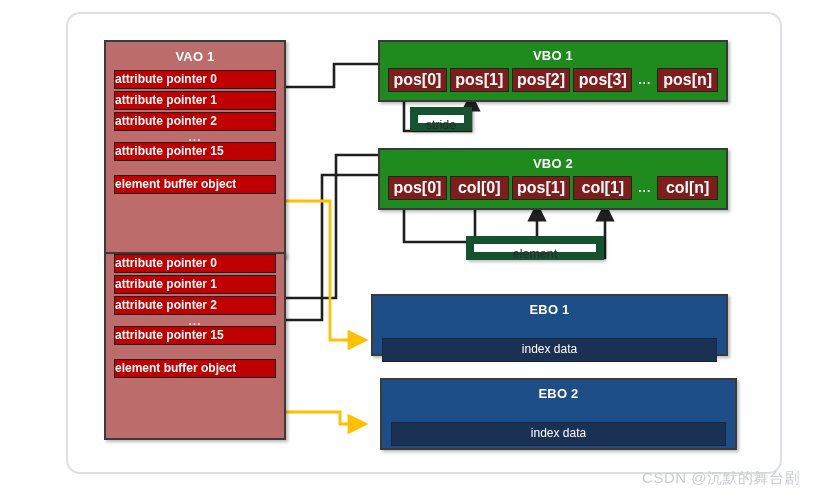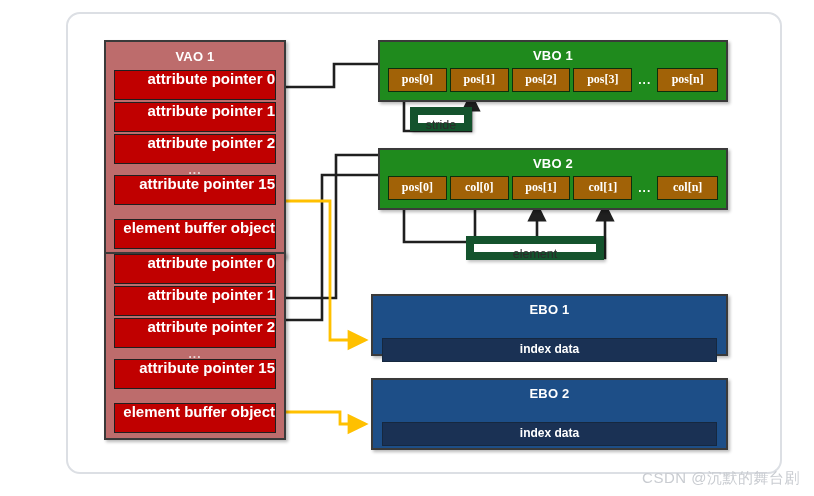--- a/index.html
+++ b/index.html
@@ -53,27 +53,27 @@
   }
 
   
   .vao { background: #bd6c6c; }
   .vao .blk-title { padding-top: 8px; padding-bottom: 7px; }
   .attr-list {
     padding: 0 8px;
   }
   .attr {
     box-sizing: border-box;
-    height: 30px;
+    height: 19px;
     background: #c00000;
     border: 1.5px solid #1f1f1f;
     color: #ffffff;
-    font-size: 15px;
-    font-weight: bold;
-    text-align: right;
+    font-size: 12px;
+    font-weight: bold;
+    text-align: left;
     line-height: 16px;
     margin-bottom: 2px;
     white-space: nowrap;
   }
   .attr-dots {
     color: #e9d4d4;
     font-size: 12px;
     font-weight: bold;
     text-align: center;
     line-height: 8px;
@@ -86,30 +86,29 @@
   .vbo { background: #1f8a1d; }
   .vbo .blk-title { padding-top: 7px; padding-bottom: 6px; }
   .cells {
     display: flex;
     align-items: center;
     padding: 0 8px 7px 8px;
     gap: 3px;
   }
   .cell {
     box-sizing: border-box;
-    background: #a16207;
+    background: #7f1d1d;
     border: 1.5px solid #0d2f0c;
     color: #ffffff;
-    font-size: 12px;
+    font-size: 16px;
     font-weight: bold;
     text-align: center;
     line-height: 21px;
     height: 24px;
     white-space: nowrap;
-    font-family: Liberation Serif, serif;
   }
   .cell-dots {
     color: #ffffff;
     font-size: 12px;
     font-weight: bold;
     line-height: 24px;
     padding: 0 3px;
     letter-spacing: 1px;
   }
 
@@ -117,21 +116,21 @@
   .ebo { background: #1d4e87; }
   .ebo .blk-title { padding-top: 7px; padding-bottom: 22px; }
   .ebo-data {
     box-sizing: border-box;
     margin: 0 9px 8px 9px;
     height: 24px;
     background: #1a3154;
     border: 1.5px solid #16283f;
     color: #ffffff;
     font-size: 12px;
-    font-weight: bold;
+    font-weight: normal;
     text-align: center;
     line-height: 21px;
   }
 
   
   .stride-lbl {
     position: absolute;
     box-sizing: border-box;
     background: #ffffff;
     border: 8px solid #14532d;
@@ -254,20 +253,20 @@
     </div>
   </div>
 
   <div class="stride-lbl" style="left:466px; top:236px; width:138px; height:24px; line-height:20px;">element</div>
 
   <div class="blk ebo" style="left:362px; top:294px; width:357px; height:62px; z-index:3;">
     <div class="blk-title">EBO 1</div>
     <div class="ebo-data">index data</div>
   </div>
 
-  <div class="blk ebo" style="left:362px; top:378px; width:357px; height:72px; z-index:3;">
+  <div class="blk ebo" style="left:371px; top:378px; width:357px; height:72px; z-index:3;">
     <div class="blk-title">EBO 2</div>
     <div class="ebo-data">index data</div>
   </div>
 
   <div class="watermark">CSDN @沉默的舞台剧</div>
 
 </div>
 
 </body></html>

